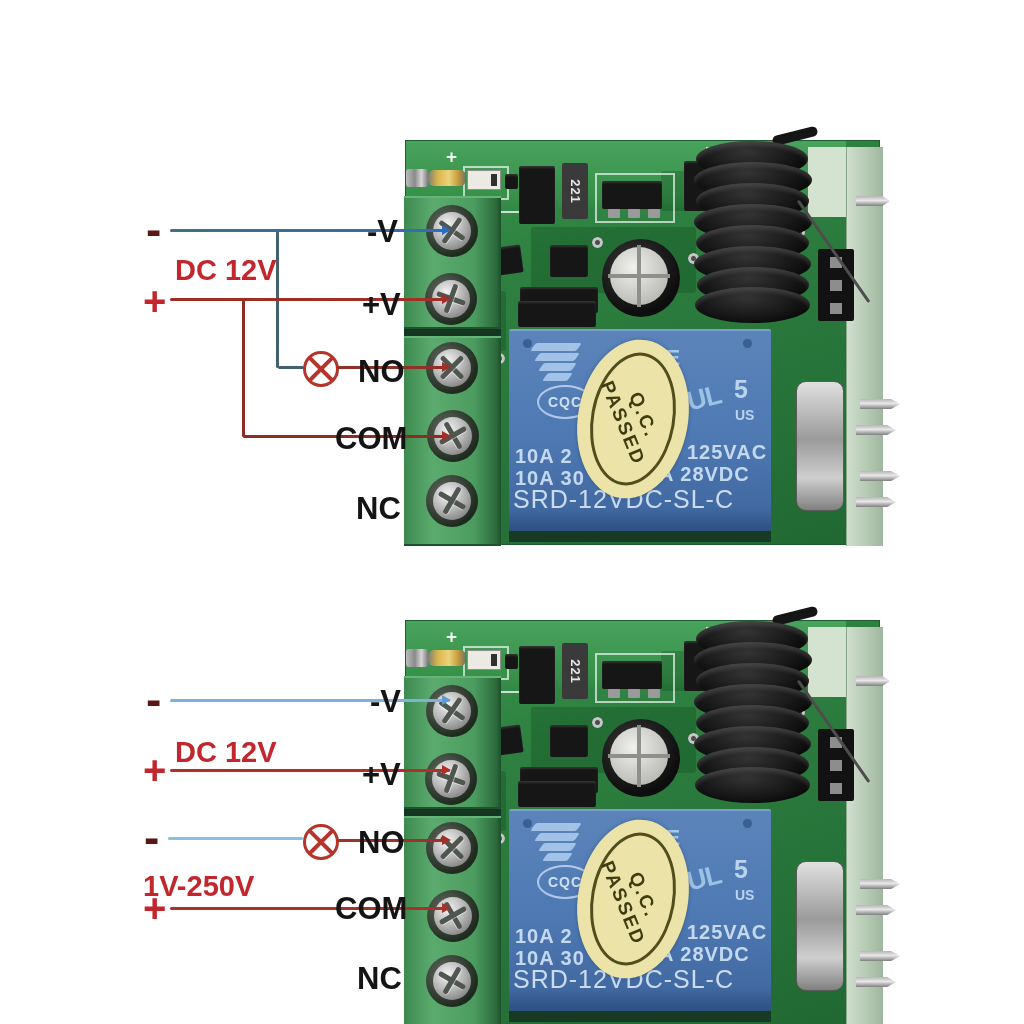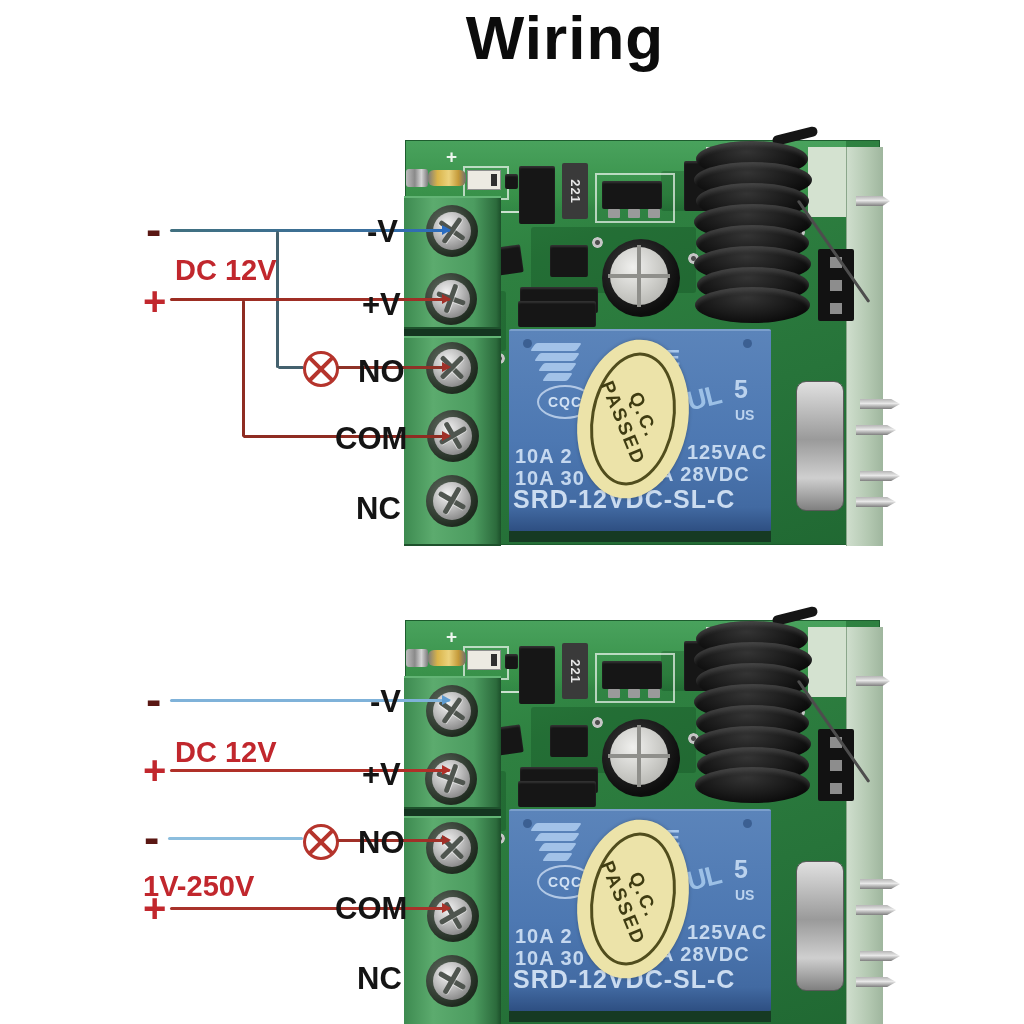--- a/index.html
+++ b/index.html
@@ -93,36 +93,35 @@
     color:#a9c8ec;letter-spacing:2px;}
   .cqc{position:absolute;left:28px;top:54px;width:52px;height:30px;border:2px solid rgba(210,225,245,.75);
     border-radius:50%;color:#d2e2f4;font-size:14px;font-weight:700;display:flex;
     align-items:center;justify-content:center;letter-spacing:1px;}
   .ulmark{position:absolute;left:178px;top:52px;font-size:27px;font-weight:700;color:#9cc0e6;
     transform:rotate(-14deg);letter-spacing:-1px;}
   .ul5{position:absolute;left:225px;top:44px;font-size:25px;font-weight:700;color:#bcd3ee;}
   .ulus{position:absolute;left:226px;top:76px;font-size:14px;font-weight:700;color:#bcd3ee;}
   .rtxt{position:absolute;font-size:20px;font-weight:700;color:rgba(218,234,250,.85);
     letter-spacing:1px;white-space:nowrap;}
-  .model{position:absolute;left:4px;top:154px;width:256px;font-size:25px;font-weight:700;
+  .model{position:absolute;left:4px;top:154px;width:256px;font-size:25px;font-weight:400;
     color:rgba(222,236,250,.88);letter-spacing:1px;white-space:nowrap;}
   .sticker{position:absolute;left:69px;top:8px;width:110px;height:160px;border-radius:50%;
     background:#ece3a9;transform:rotate(10deg);box-shadow:0 0 4px rgba(0,0,0,.25);}
   .sticker-inner{position:absolute;left:13px;top:13px;right:13px;bottom:13px;border-radius:50%;
     border:3px solid #514d1d;}
   .sticker-text{position:absolute;left:0;top:0;width:110px;height:160px;display:flex;
     flex-direction:column;align-items:center;justify-content:center;transform:rotate(58deg);
     font-size:19px;font-weight:700;color:#3f3c12;letter-spacing:2px;line-height:1.15;text-align:center;}
   .relay-shadow{position:absolute;left:103px;top:390px;width:262px;height:11px;background:#163a23;}
 </style>
 </head>
 <body>
 
 <div id="stage">
-  <div class="page-title">Wiring</div>
 
   <div class="board-mount" style="top:140px;" id="board-top">
   <div class="pcb">
     <div class="pcb-topband"></div>
     <div class="trace" style="left:125px;top:86px;width:165px;height:66px;"></div>
     <div class="trace" style="left:255px;top:30px;width:120px;height:40px;"></div>
     <div class="trace" style="left:60px;top:150px;width:40px;height:60px;"></div>
 
     <div class="silk-plus" style="left:40px;top:6px;">+</div>
     <div class="silk" style="left:2px;top:70px;width:112px;height:2px;"></div>

